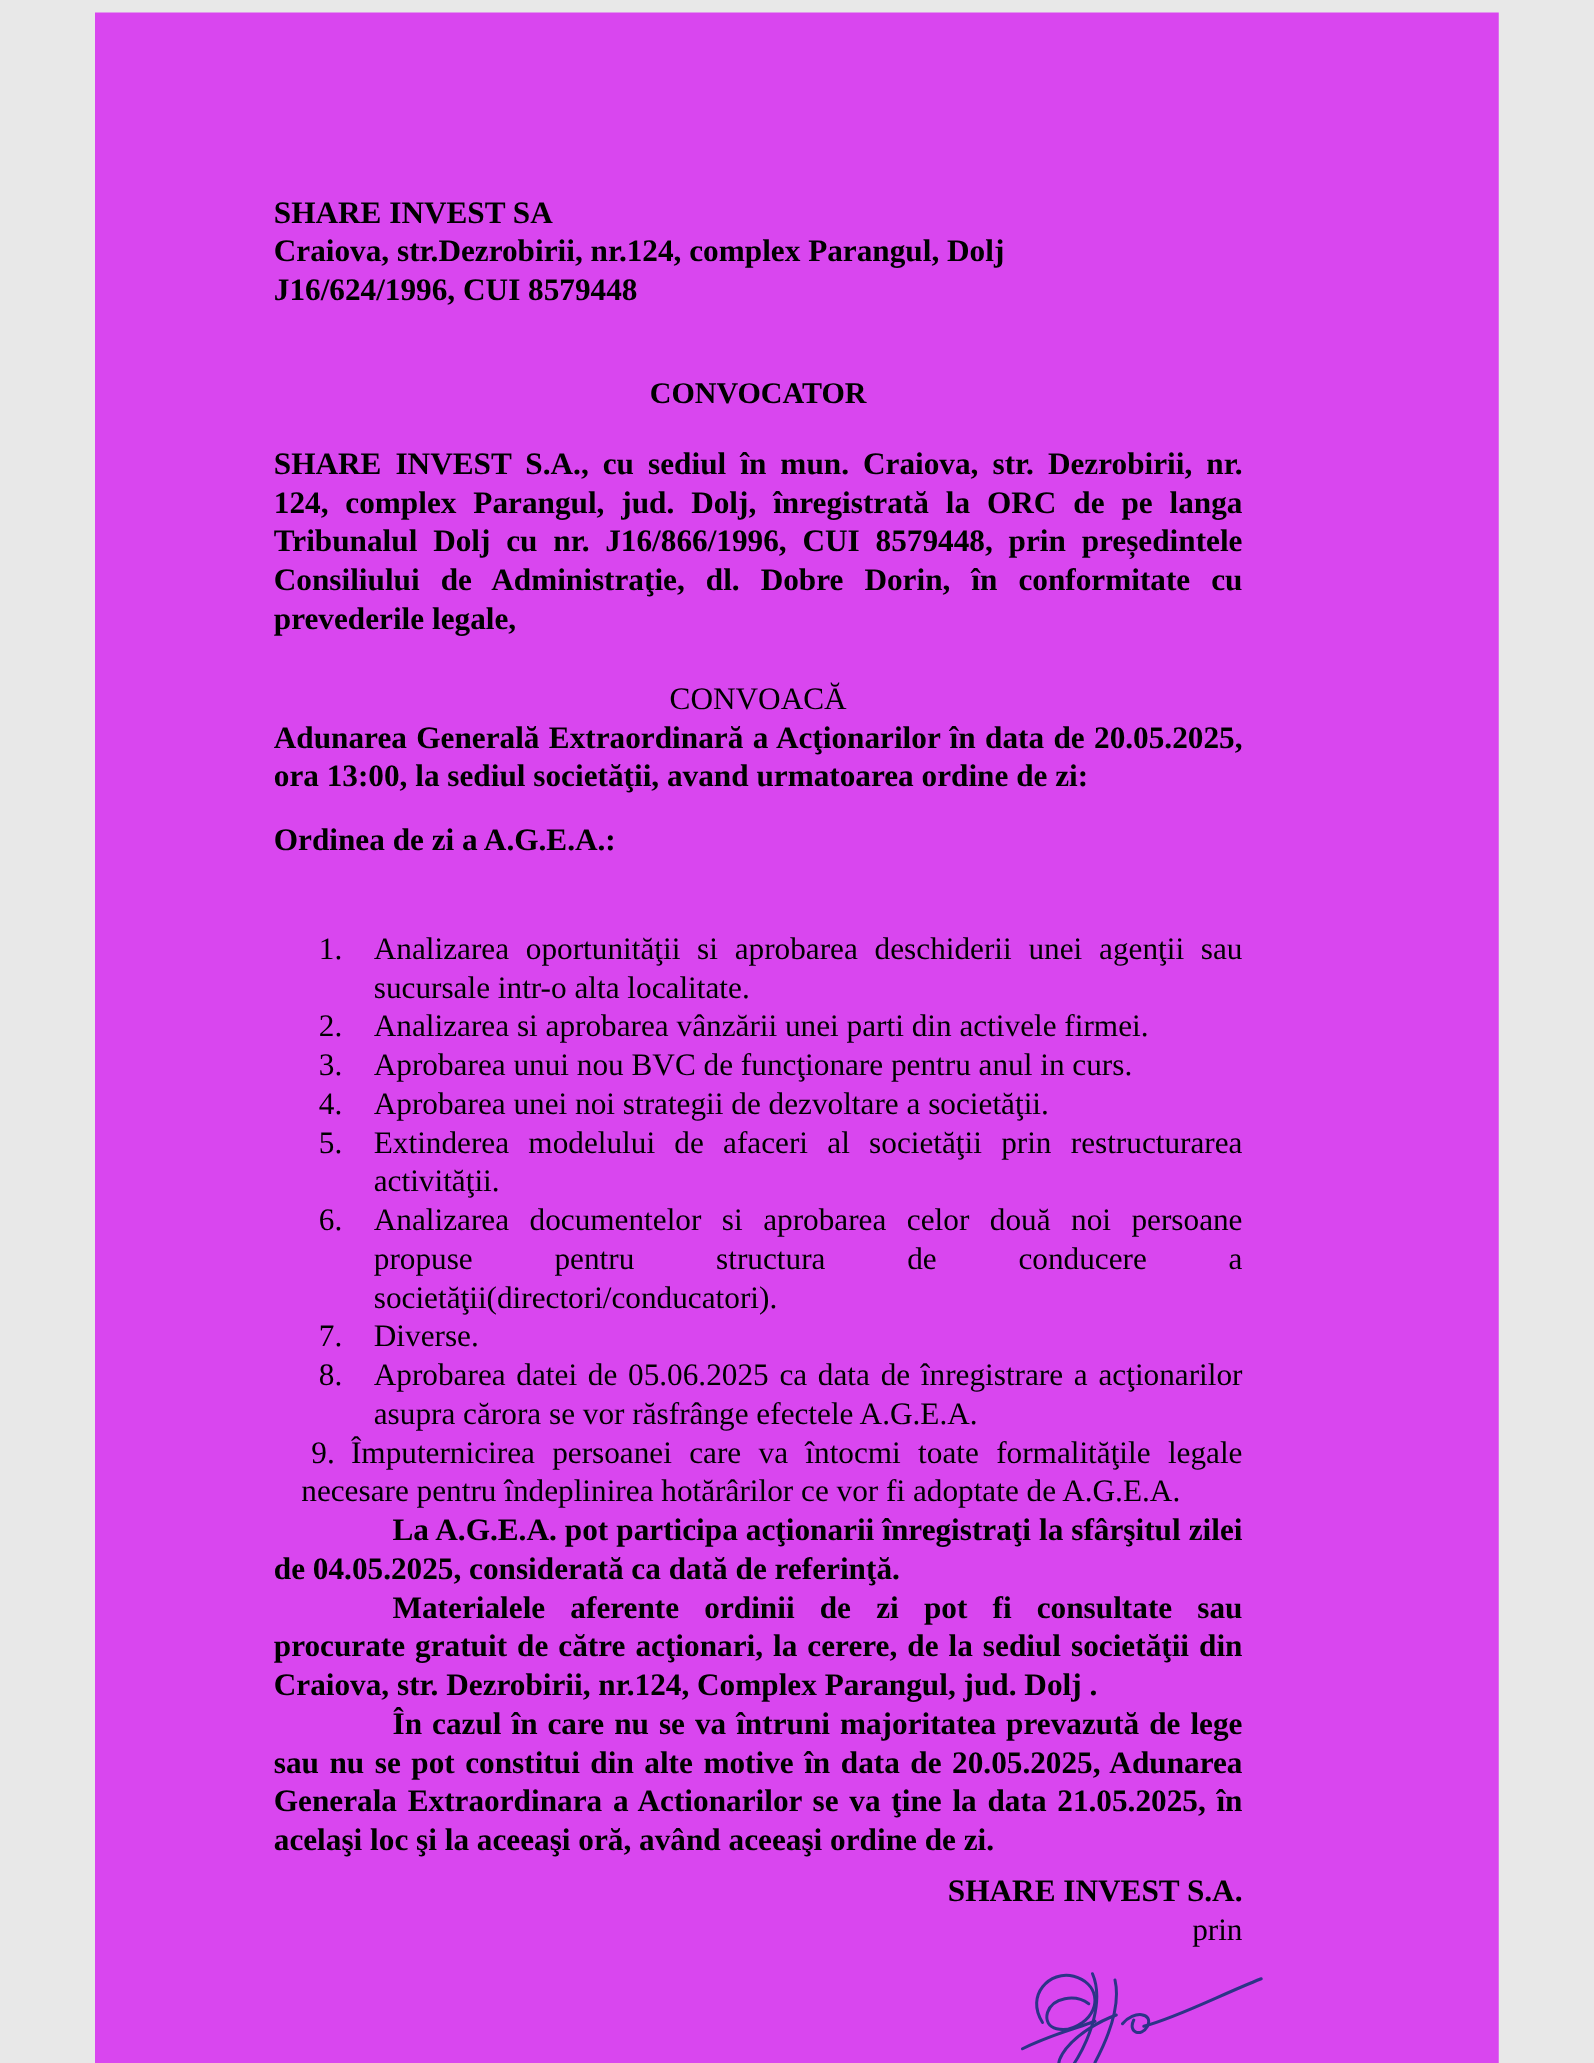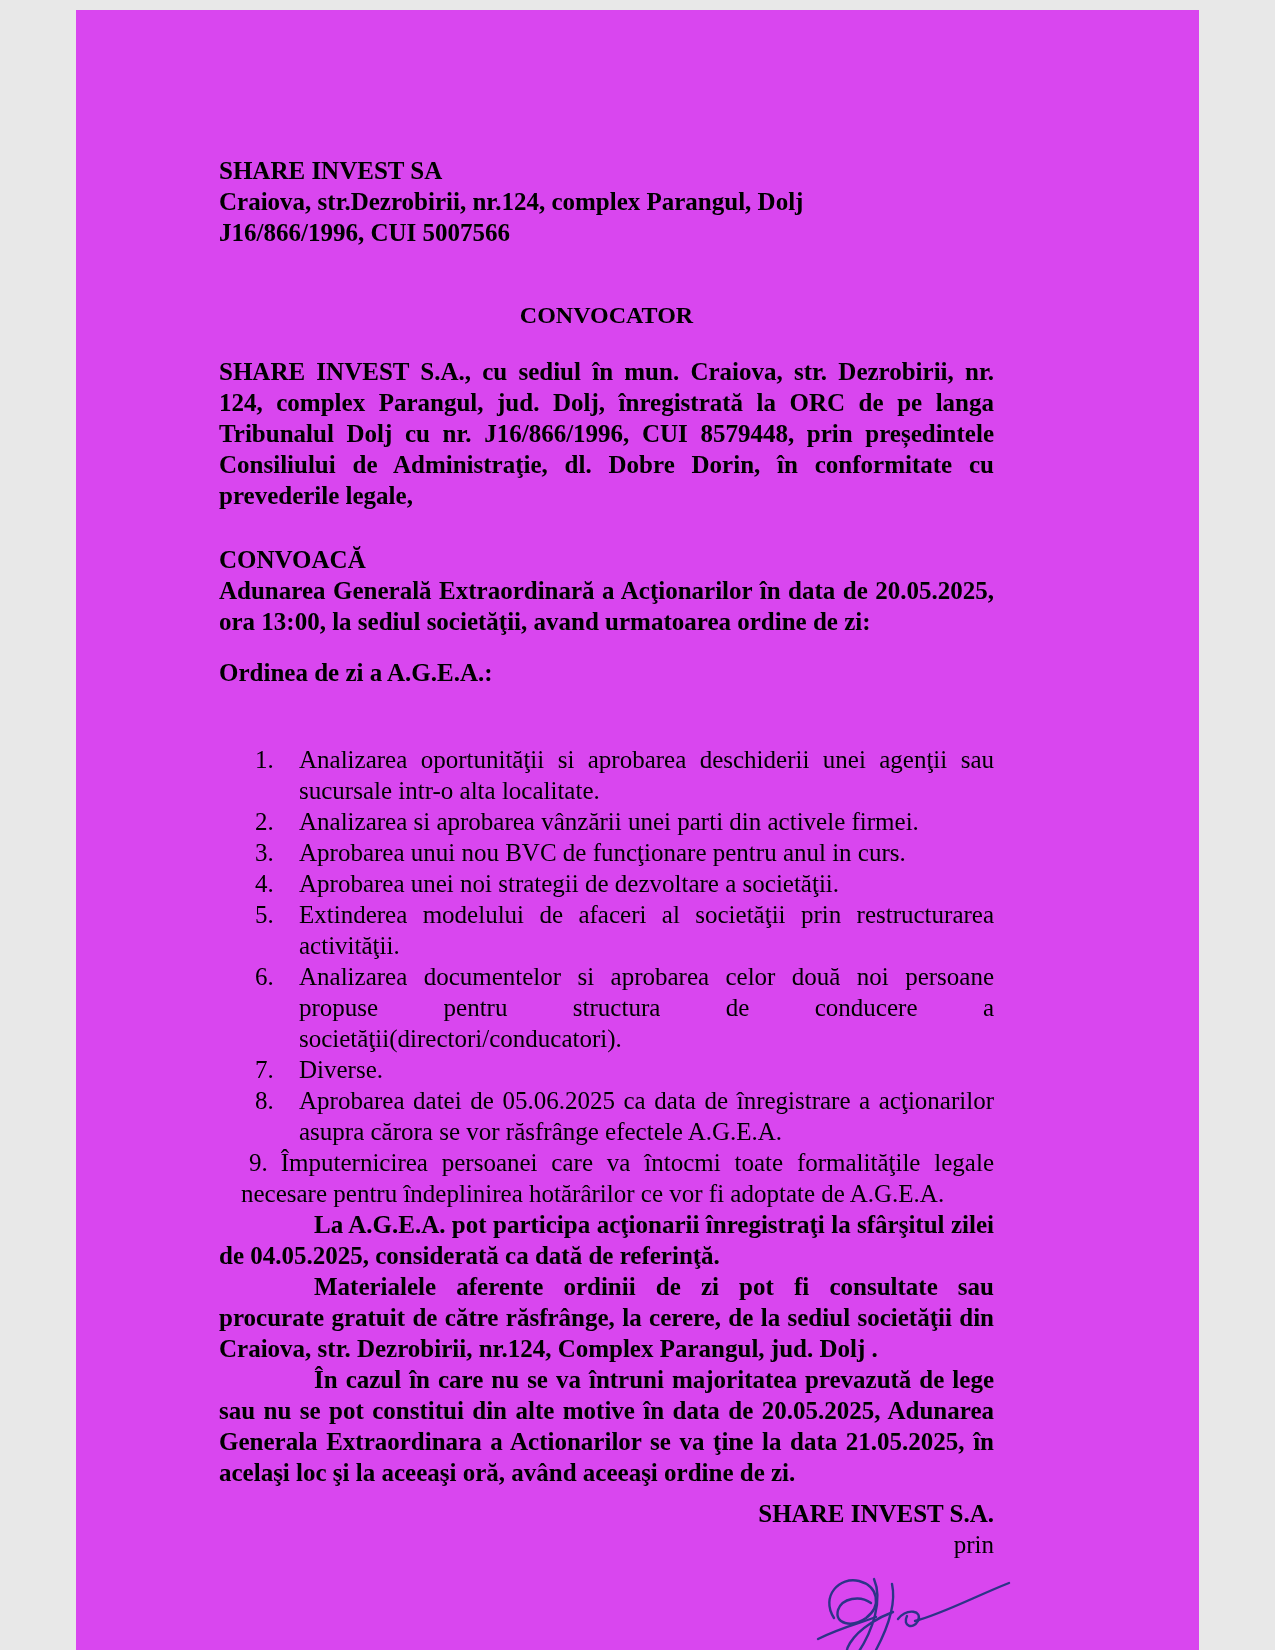--- a/index.html
+++ b/index.html
@@ -16,21 +16,21 @@
     padding:145px 205px 0 143px;
     overflow:hidden;
   }
   .hdr{font-weight:bold;}
   .doc-title{
     text-align:center;font-weight:bold;
     font-size:24px;line-height:34px;
     margin-top:50px;
   }
   .intro{font-weight:bold;text-align:justify;margin-top:24px;}
-  .convoke-heading{font-weight:bold;margin-top:33px;}
+  .convoke-heading{text-align:center;font-weight:normal;margin-top:33px;}
   .convoke-text{font-weight:bold;text-align:justify;}
   .agenda-heading{font-weight:bold;margin-top:20px;}
   .agenda{margin-top:56px;}
   .agenda-item{text-align:justify;padding-left:80px;text-indent:-44px;}
   .agenda-item .num{display:inline-block;width:44px;text-indent:0;}
   .agenda-item.flat{padding-left:22px;text-indent:8px;}
   .agenda-item.flat .num{display:inline;width:auto;margin-right:13px;}
   .closing{margin-top:0;}
   .closing .cp{font-weight:bold;text-align:justify;text-indent:95px;margin:0;}
   .sig-block{margin-top:10px;text-align:right;}
@@ -40,21 +40,21 @@
   .sig-scrawl-wrap{text-align:right;margin:6px -18px 0 0;}
   .sig-scrawl{display:inline-block;}
 </style>
 </head>
 <body>
 
 <div class="page">
 
   <div class="hdr">SHARE INVEST SA</div>
   <div class="hdr">Craiova, str.Dezrobirii, nr.124, complex Parangul, Dolj</div>
-  <div class="hdr">J16/866/1996, CUI 5007566</div>
+  <div class="hdr">J16/624/1996, CUI 8579448</div>
 
   <div class="doc-title">CONVOCATOR</div>
 
   <div class="intro">SHARE INVEST S.A., cu sediul în mun. Craiova, str. Dezrobirii, nr. 124, complex Parangul, jud. Dolj, înregistrată la ORC de pe langa Tribunalul Dolj cu nr. J16/866/1996, CUI 8579448, prin președintele Consiliului de Administraţie, dl. Dobre Dorin, în conformitate cu prevederile legale,</div>
 
   <div class="convoke-heading">CONVOACĂ</div>
   <div class="convoke-text">Adunarea Generală Extraordinară a Acţionarilor în data de 20.05.2025, ora 13:00, la sediul societăţii, avand urmatoarea ordine de zi:</div>
 
   <div class="agenda-heading">Ordinea de zi a A.G.E.A.:</div>
 
@@ -65,21 +65,21 @@
     <div class="agenda-item"><span class="num">4.</span><span>Aprobarea unei noi strategii de dezvoltare a societăţii.</span></div>
     <div class="agenda-item"><span class="num">5.</span><span>Extinderea modelului de afaceri al societăţii prin restructurarea activităţii.</span></div>
     <div class="agenda-item"><span class="num">6.</span><span>Analizarea documentelor si aprobarea celor două noi persoane propuse pentru structura de conducere a societăţii(directori/conducatori).</span></div>
     <div class="agenda-item"><span class="num">7.</span><span>Diverse.</span></div>
     <div class="agenda-item"><span class="num">8.</span><span>Aprobarea datei de 05.06.2025 ca data de înregistrare a acţionarilor asupra cărora se vor răsfrânge efectele A.G.E.A.</span></div>
     <div class="agenda-item flat"><span class="num">9.</span><span>Împuternicirea persoanei care va întocmi toate formalităţile legale necesare pentru îndeplinirea hotărârilor ce vor fi adoptate de A.G.E.A.</span></div>
   </div>
 
   <div class="closing">
     <p class="cp">La A.G.E.A. pot participa acţionarii înregistraţi la sfârşitul zilei de 04.05.2025, considerată ca dată de referinţă.</p>
-    <p class="cp">Materialele aferente ordinii de zi pot fi consultate sau procurate gratuit de către răsfrânge, la cerere, de la sediul societăţii din Craiova, str. Dezrobirii, nr.124, Complex Parangul, jud. Dolj .</p>
+    <p class="cp">Materialele aferente ordinii de zi pot fi consultate sau procurate gratuit de către acţionari, la cerere, de la sediul societăţii din Craiova, str. Dezrobirii, nr.124, Complex Parangul, jud. Dolj .</p>
     <p class="cp">În cazul în care nu se va întruni majoritatea prevazută de lege sau nu se pot constitui din alte motive în data de 20.05.2025, Adunarea Generala Extraordinara a Actionarilor se va  ţine la data 21.05.2025, în acelaşi loc şi la aceeaşi oră, având aceeaşi ordine de zi.</p>
   </div>
 
   <div class="sig-block">
     <div class="sig-company">SHARE INVEST S.A.</div>
     <div class="sig-by">prin</div>
     <div class="sig-scrawl-wrap">
       <svg class="sig-scrawl" width="200" height="95" viewBox="0 0 200 95" xmlns="http://www.w3.org/2000/svg">
         <g fill="none" stroke="#2c3487" stroke-width="2.4" stroke-linecap="round">
           <path d="M 22,52 C 8,30 28,10 47,15 C 66,20 70,40 54,52 C 40,62 22,58 26,44 C 30,32 48,29 59,37"></path>

